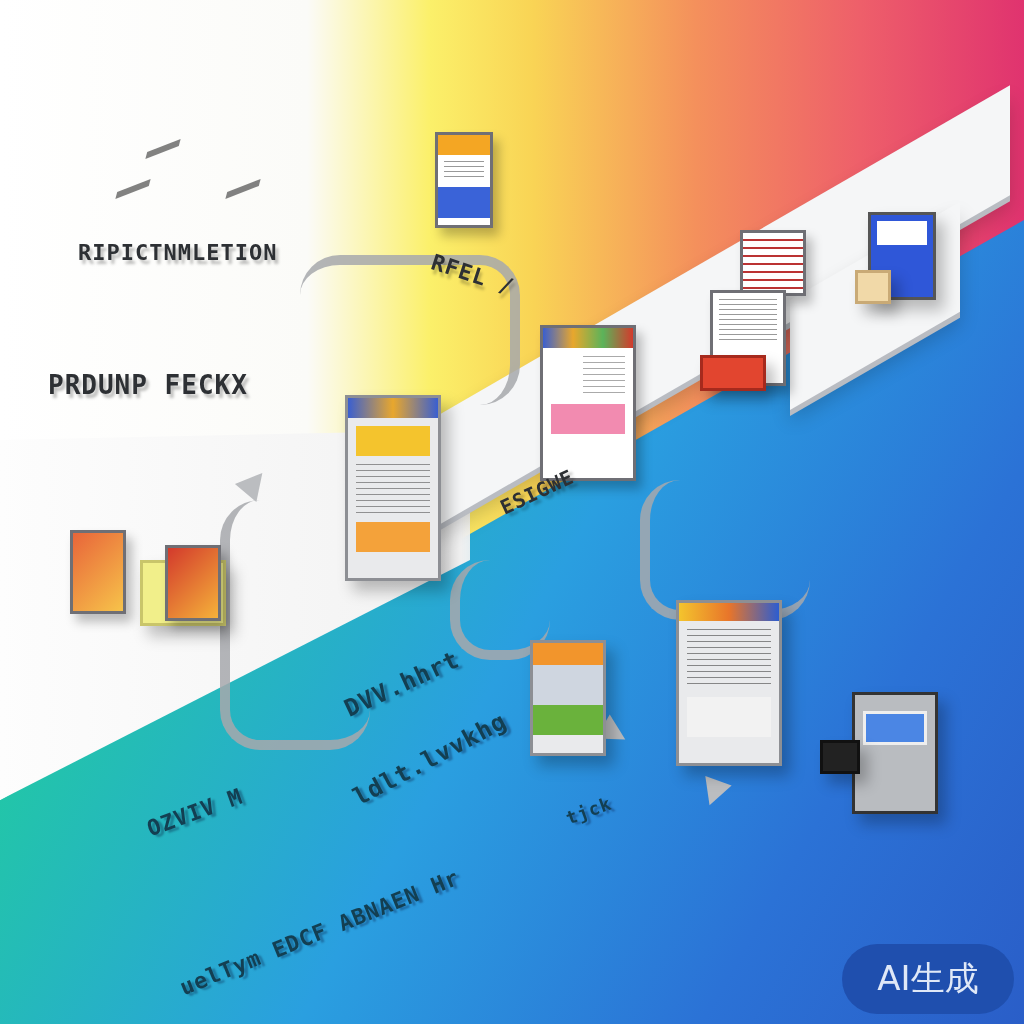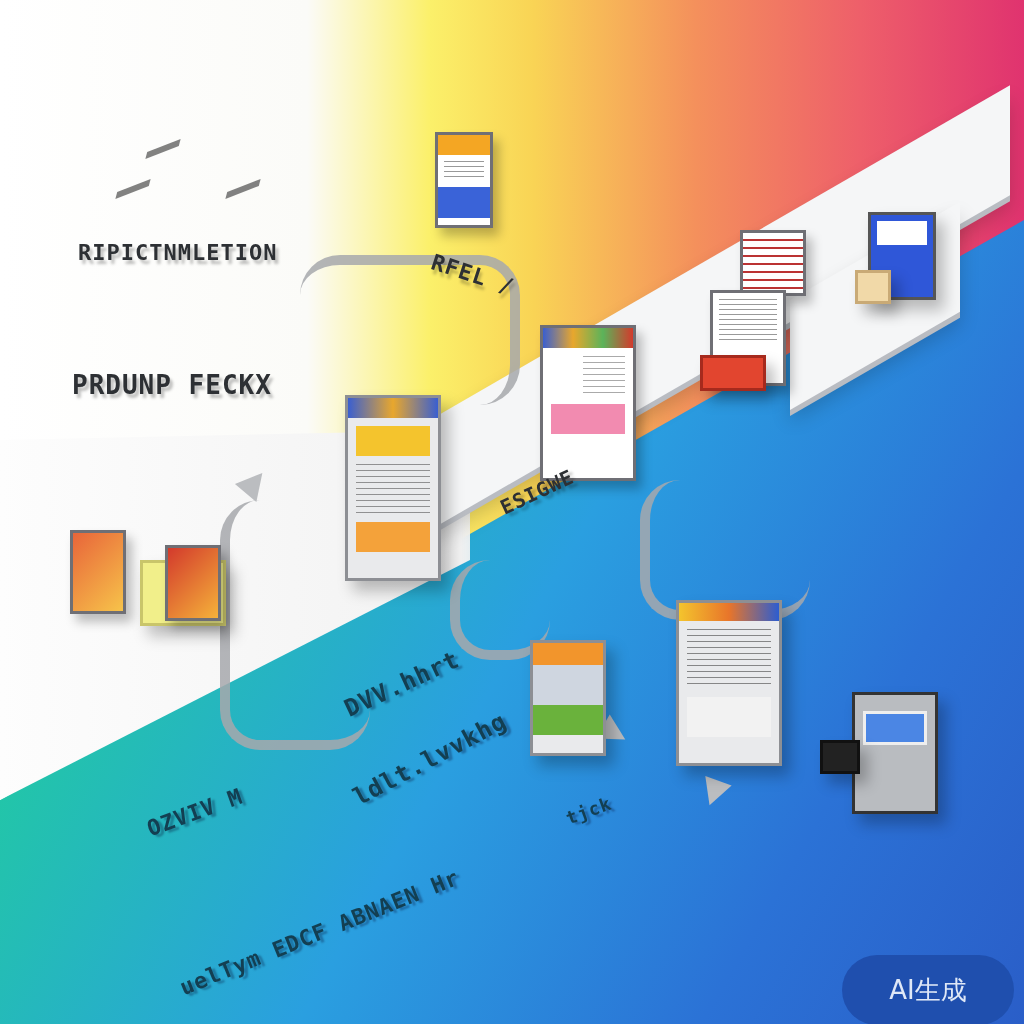--- a/index.html
+++ b/index.html
@@ -8,21 +8,21 @@
   .bg-bottom{position:absolute;inset:0;background:linear-gradient(120deg,#23d94a 0%,#22c6a8 28%,#2a9fe0 55%,#2b72d6 80%,#2a5ec8 100%);clip-path:polygon(0 800px,1024px 220px,1024px 1024px,0 1024px);}
   .white-wedge{position:absolute;inset:0;background:linear-gradient(90deg,#fdfdfd 0%,#f2f2f2 45%,rgba(255,255,255,0) 60%);clip-path:polygon(0 800px,470px 560px,470px 430px,0 440px);}
   .platform{position:absolute;background:#f5f6f7;box-shadow:0 6px 0 #b9bcc2,0 12px 18px rgba(0,0,0,.18);transform-origin:0 0;}
   .pathline{position:absolute;border:10px solid #a7a9ad;border-radius:40px;opacity:.85;}
   .scribble{position:absolute;font-family:"DejaVu Sans Mono",monospace;font-weight:bold;color:#2d3034;letter-spacing:1px;text-shadow:3px 4px 3px rgba(0,0,0,.25);white-space:nowrap;}
   .scribble.blue{color:#133f52;text-shadow:3px 3px 2px rgba(0,0,40,.3);}
   .doc{position:absolute;background:#fff;border:3px solid #6f6f75;box-shadow:6px 8px 10px rgba(0,0,0,.25);}
   .doc .bar{height:18%;}
   .doc .lines{margin:6px;height:40%;background:repeating-linear-gradient(180deg,#555 0 1px,transparent 1px 5px);opacity:.6;}
   .box3d{position:absolute;background:#e9eaec;border:3px solid #8d8f94;box-shadow:8px 10px 14px rgba(0,0,0,.25);}
-  .badge{position:absolute;left:842px;top:944px;width:172px;height:70px;border-radius:35px;background:#1f4fae;display:flex;align-items:center;justify-content:center;color:#dfe8f7;font-size:26px;font-family:"DejaVu Sans",sans-serif;margin-top:11px;}
+  .badge{position:absolute;left:842px;top:944px;width:172px;height:70px;border-radius:35px;background:#1f4fae;display:flex;align-items:center;justify-content:center;color:#dfe8f7;font-size:34px;font-family:"DejaVu Sans",sans-serif;}
   .arrow{position:absolute;width:0;height:0;border-left:14px solid transparent;border-right:14px solid transparent;border-bottom:26px solid #bbbdc0;}
   .bird{position:absolute;width:26px;height:8px;background:#4d4d4d;transform:skewX(-40deg) rotate(-30deg);opacity:.7;}
 </style>
 </head>
 <body>
 
 <div class="bg-top"></div>
 <div class="bg-bottom"></div>
 <div class="white-wedge"></div>
 
@@ -85,21 +85,21 @@
   <div style="height:18px;background:linear-gradient(90deg,#f4c42d,#e8752a,#2c5dd0);"></div>
   <div style="margin:8px;height:60px;background:repeating-linear-gradient(180deg,#444 0 1px,transparent 1px 6px);opacity:.6;"></div>
   <div style="margin:8px;height:40px;background:#f2f2f2;"></div>
 </div>
 <div class="box3d" style="left:852px;top:692px;width:80px;height:116px;background:#b9bcc0;border-color:#333;">
   <div style="margin:16px 8px;height:28px;background:#4b86e4;border:3px solid #eee;"></div>
 </div>
 <div class="box3d" style="left:820px;top:740px;width:34px;height:28px;background:#222;border-color:#111;"></div>
 
 <div class="scribble" style="left:78px;top:240px;font-size:22px;">RIPICTNMLETION</div>
-<div class="scribble" style="left:72px;top:370px;font-size:26px;">PRDUNP FECKX</div>
+<div class="scribble" style="left:48px;top:370px;font-size:26px;">PRDUNP FECKX</div>
 <div class="scribble" style="left:430px;top:262px;font-size:22px;transform:rotate(18deg);">RFEL /</div>
 <div class="scribble" style="left:498px;top:480px;font-size:20px;transform:rotate(-25deg);">ESIGWE</div>
 <div class="scribble blue" style="left:340px;top:670px;font-size:24px;transform:rotate(-25deg);">DVV.hhrt</div>
 <div class="scribble blue" style="left:345px;top:745px;font-size:24px;transform:rotate(-28deg);">ldlt.lvvkhg</div>
 <div class="scribble blue" style="left:145px;top:800px;font-size:22px;transform:rotate(-20deg);">OZVIV M</div>
 <div class="scribble blue" style="left:565px;top:800px;font-size:18px;transform:rotate(-20deg);">tjck</div>
 <div class="scribble blue" style="left:170px;top:920px;font-size:22px;transform:rotate(-22deg);">uelTym EDCF ABNAEN Hr</div>
 
 <div class="badge">AI生成</div>
 

